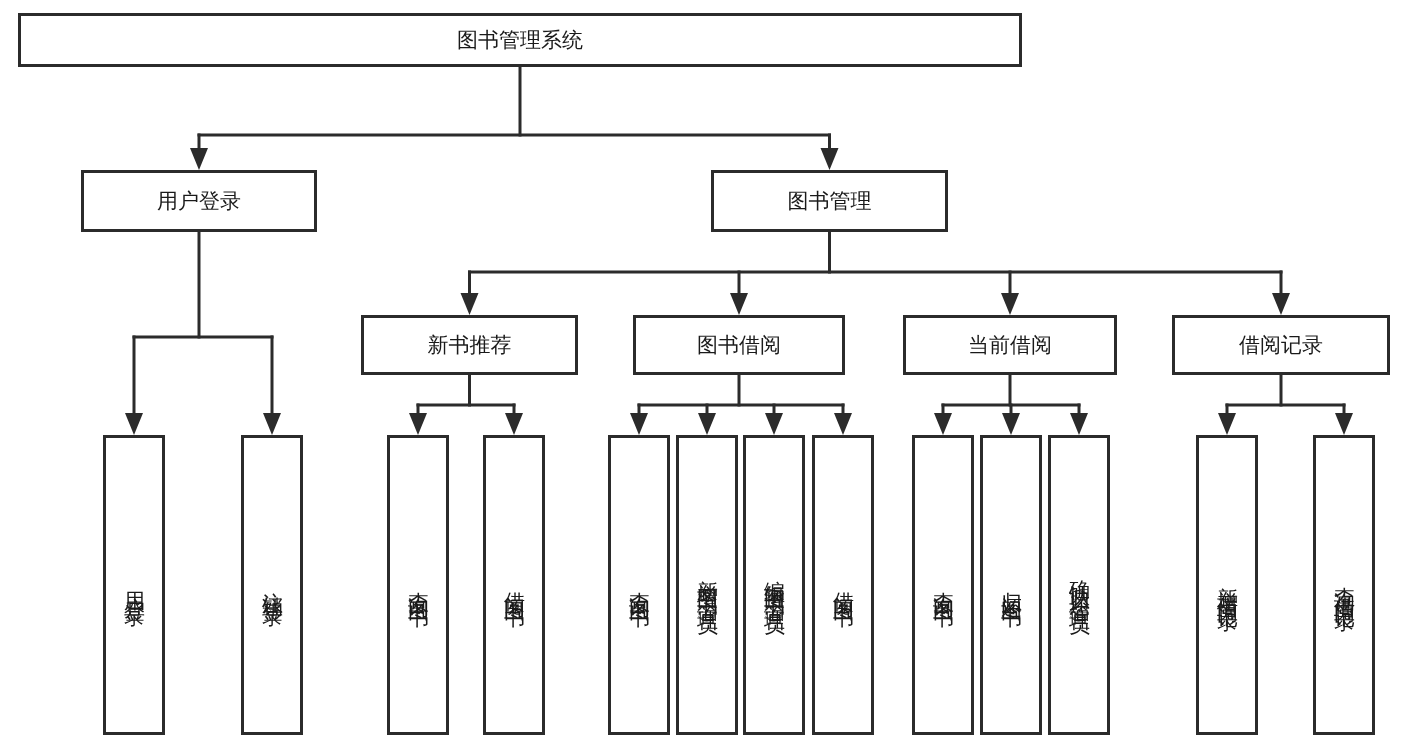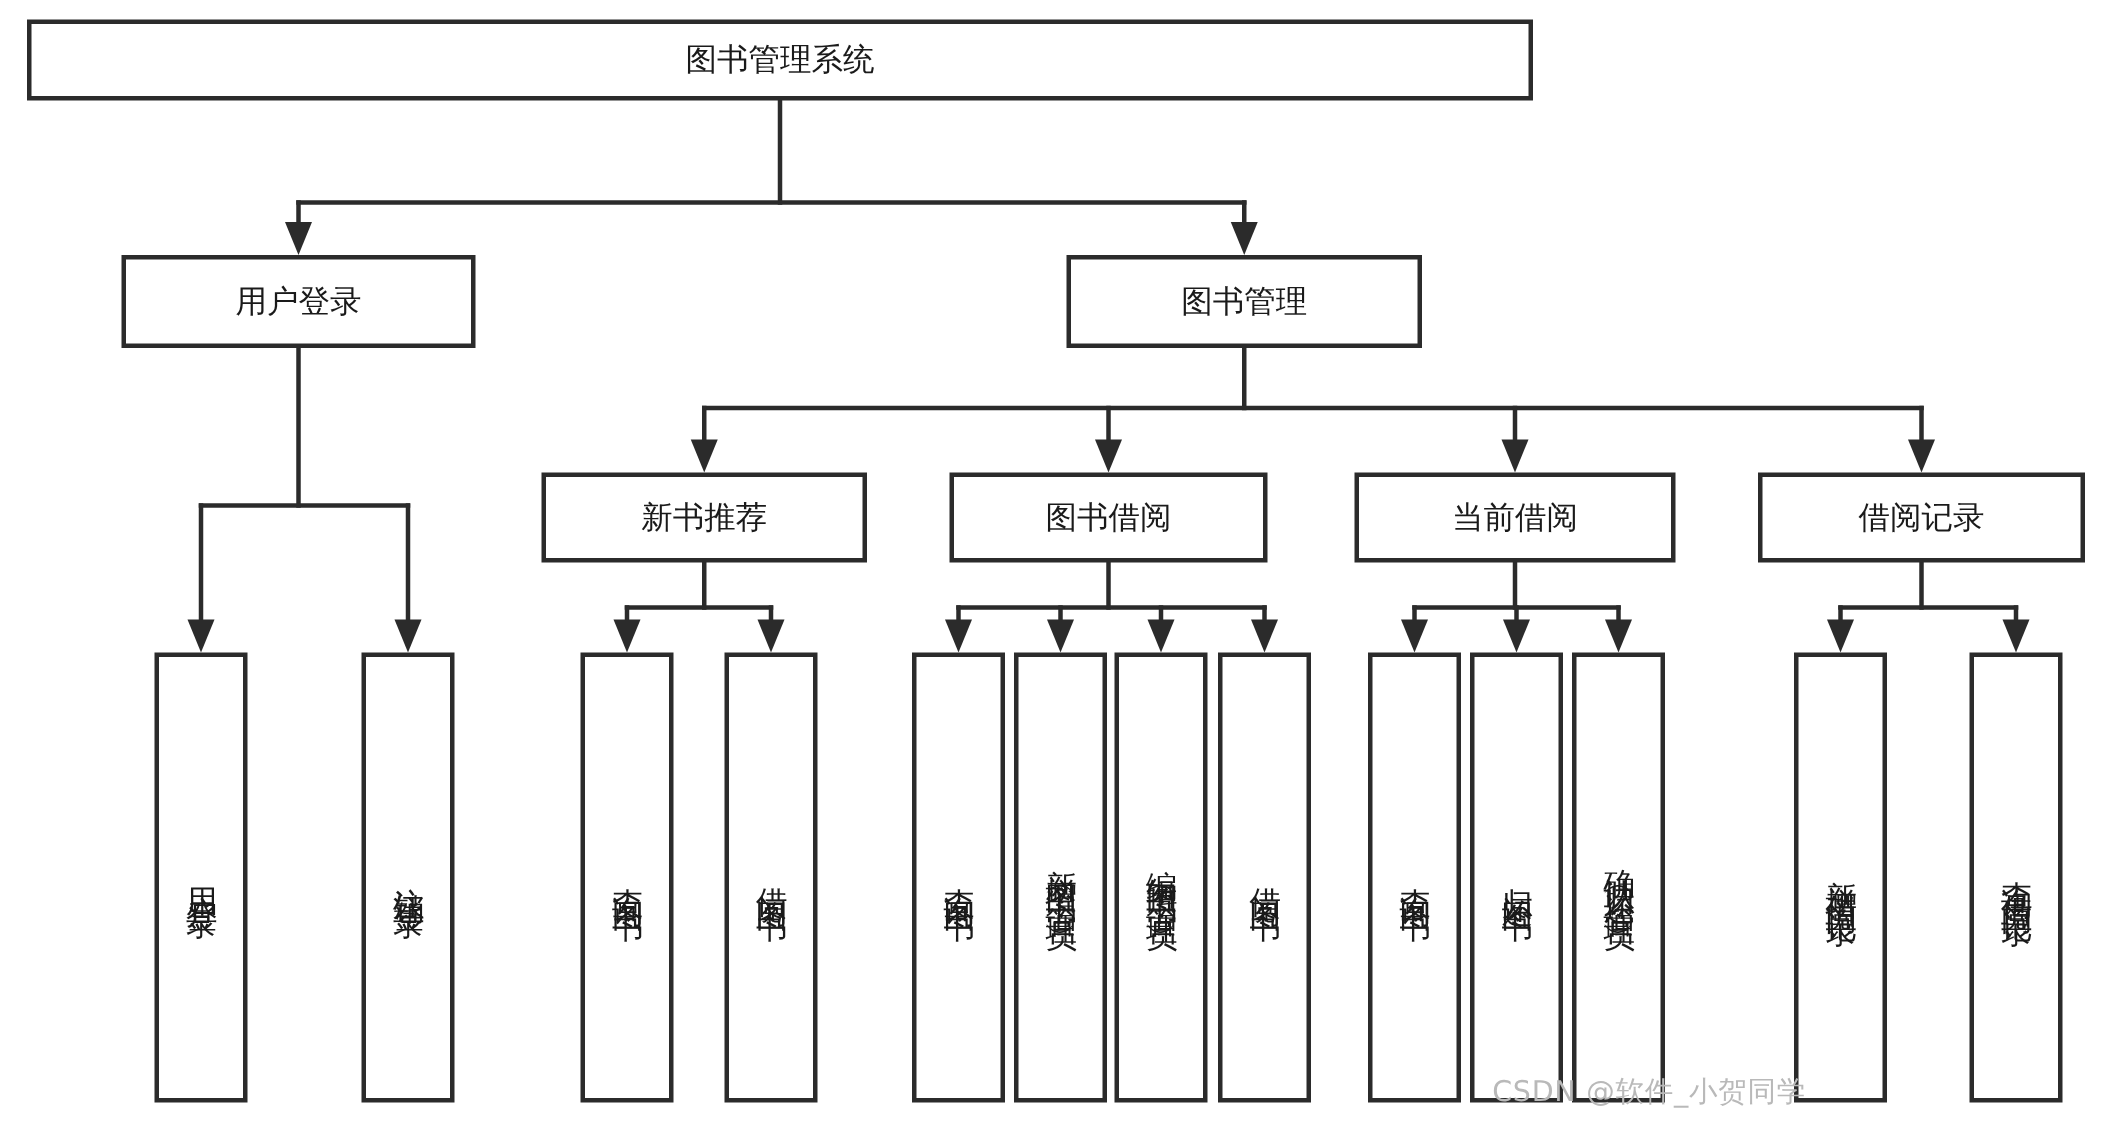--- a/index.html
+++ b/index.html
@@ -203,15 +203,14 @@
         <span class="leaf-label">确认归还（管理员）</span>
       </div>
       <div class="leaf-label-wrap" style="left: 1196px; top: 435px; width: 62px; height: 300px;">
         <span class="leaf-label">新增借阅记录</span>
       </div>
       <div class="leaf-label-wrap" style="left: 1313px; top: 435px; width: 62px; height: 300px;">
         <span class="leaf-label">查询借阅记录</span>
       </div>
     </div>
 
-  <div class="watermark">CSDN @软件_小贺同学</div>
 
 </div>
 
 </body></html>

